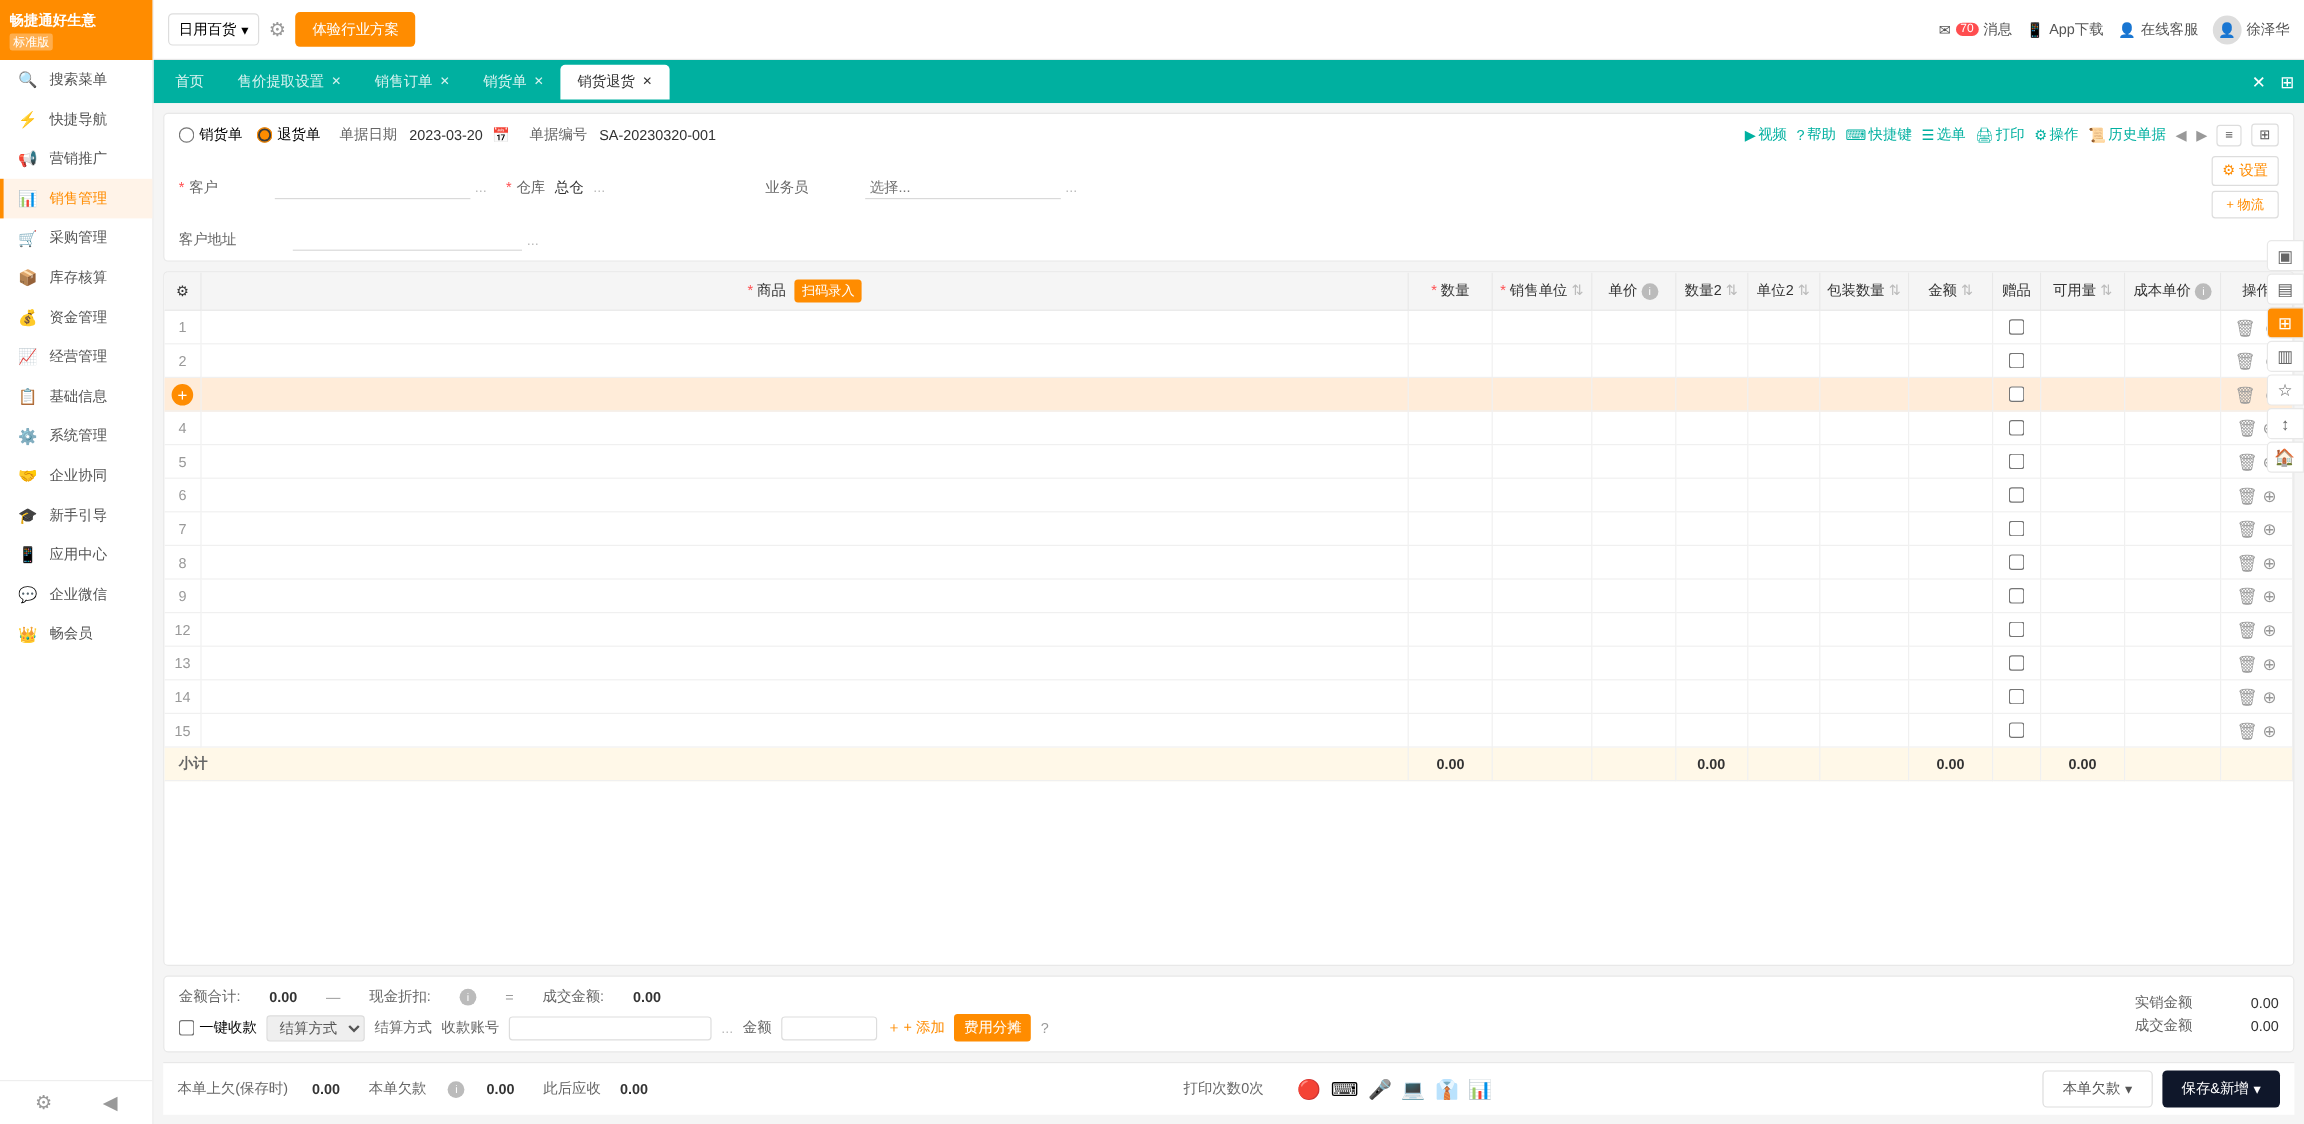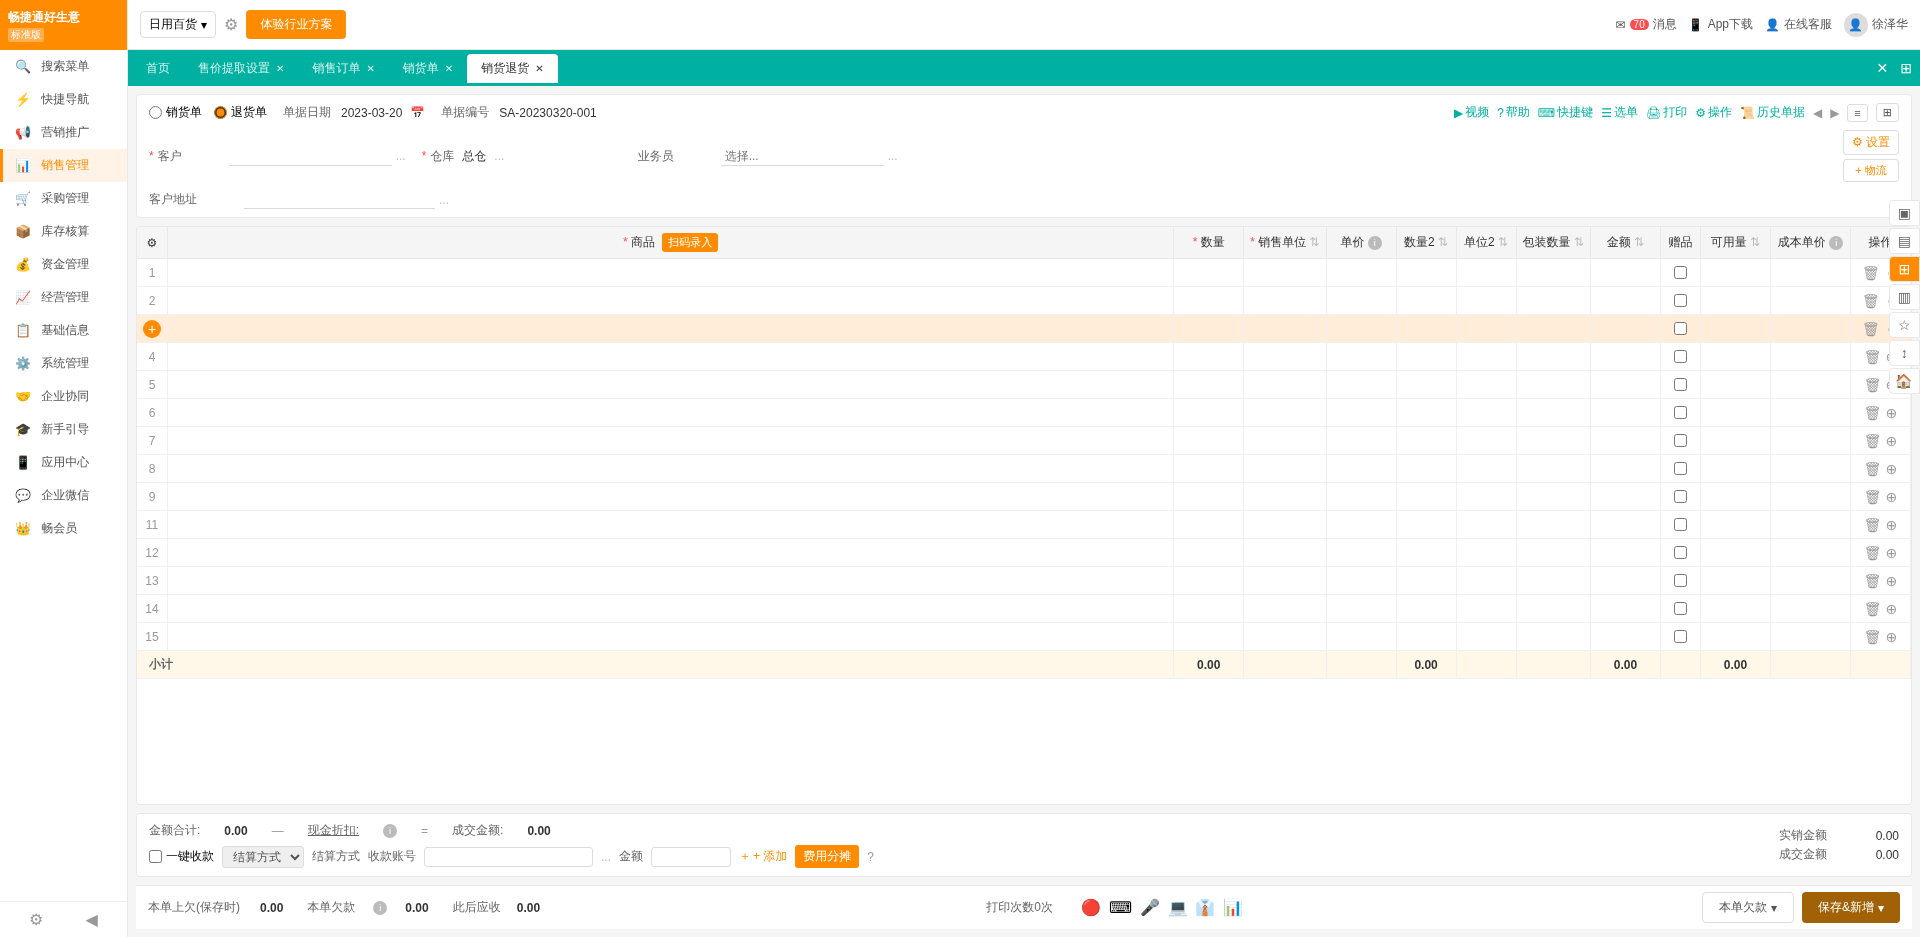--- a/index.html
+++ b/index.html
@@ -73,21 +73,21 @@
     .fee-btn { background: #ff8c00; color: #fff; border: none; border-radius: 3px; padding: 3px 8px; cursor: pointer; }
     .help-icon { color: #999; cursor: pointer; }
 
     .bottom-summary { display: flex; flex-direction: column; align-items: flex-end; gap: 2px; margin-left: auto; }
     .summary-row { display: flex; gap: 12px; align-items: center; }
 
     
     .footer { background: #fff; border-top: 1px solid #e8e8e8; padding: 6px 12px; display: flex; align-items: center; gap: 16px; }
     .footer-actions { margin-left: auto; display: flex; gap: 8px; }
     .btn-save-draft { border: 1px solid #ddd; background: #fff; border-radius: 4px; padding: 6px 16px; cursor: pointer; color: #555; display: flex; align-items: center; gap: 4px; }
-    .btn-save-new { background: #a16207; color: #fff; border: none; border-radius: 4px; padding: 6px 16px; cursor: pointer; display: flex; align-items: center; gap: 4px; }
+    .btn-save-new { background: #0f172a; color: #fff; border: none; border-radius: 4px; padding: 6px 16px; cursor: pointer; display: flex; align-items: center; gap: 4px; }
     .taskbar { display: flex; align-items: center; gap: 8px; }
 
     
     .right-float { position: fixed; right: 0; top: 50%; transform: translateY(-50%); display: flex; flex-direction: column; gap: 2px; z-index: 100; }
     .right-float-btn { background: #fff; border: 1px solid #e8e8e8; border-radius: 4px 0 0 4px; padding: 6px 4px; cursor: pointer; color: #666; font-size: 11px; writing-mode: vertical-rl; text-align: center; }
     .teal-btn { color: #00b0a0; background: none; border: none; cursor: pointer; font-size: 12px; display: flex; align-items: center; gap: 2px; }
 
     .col-settings { width: 30px; }
     .col-product { min-width: 120px; }
     .col-qty { width: 70px; }
@@ -594,39 +594,20 @@
               <td>
                 <div class="checkbox-cell">
                   <input type="checkbox" style="">
                 </div>
               </td>
               <td></td>
               <td></td>
               <td><button class="table-action-btn">🗑</button><button class="table-action-btn">⊕</button></td>
             </tr>
           <tr>
-              <td class="row-num">11</td>
-              <td></td>
-              <td></td>
-              <td></td>
-              <td></td>
-              <td></td>
-              <td></td>
-              <td></td>
-              <td></td>
-              <td>
-                <div class="checkbox-cell">
-                  <input type="checkbox" style="">
-                </div>
-              </td>
-              <td></td>
-              <td></td>
-              <td><button class="table-action-btn">🗑</button><button class="table-action-btn">⊕</button></td>
-            </tr>
-          <tr>
               <td class="row-num">12</td>
               <td></td>
               <td></td>
               <td></td>
               <td></td>
               <td></td>
               <td></td>
               <td></td>
               <td></td>
               <td>
@@ -715,21 +696,21 @@
     </div>
 
     <div class="bottom-area">
       <div style="display:flex;align-items:center;justify-content:space-between;">
         <div style="display:flex;flex-direction:column;gap:6px;flex:1;">
 
           <div style="display:flex;align-items:center;gap:24px;">
             <span style="color:#666;">金额合计:</span>
             <span style="color:#333;font-weight:bold;">0.00</span>
             <span style="color:#999;">—</span>
-            <span style="color:#666;text-decoration:underline;">现金折扣:</span>
+            <span style="color:#666;">现金折扣:</span>
             <span class="info-icon">i</span>
             <span style="color:#999;">=</span>
             <span style="color:#666;">成交金额:</span>
             <span style="color:#333;font-weight:bold;">0.00</span>
           </div>
 
           <div style="display:flex;align-items:center;gap:8px;flex-wrap:wrap;">
             <label class="checkbox-item">
               <input type="checkbox" style="">
               <span>一键收款</span>

